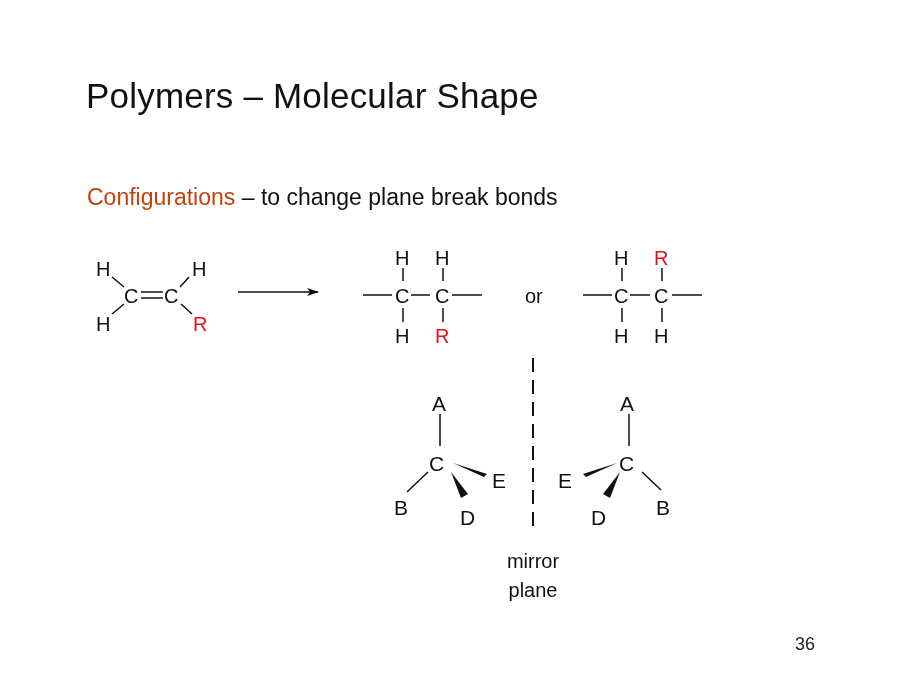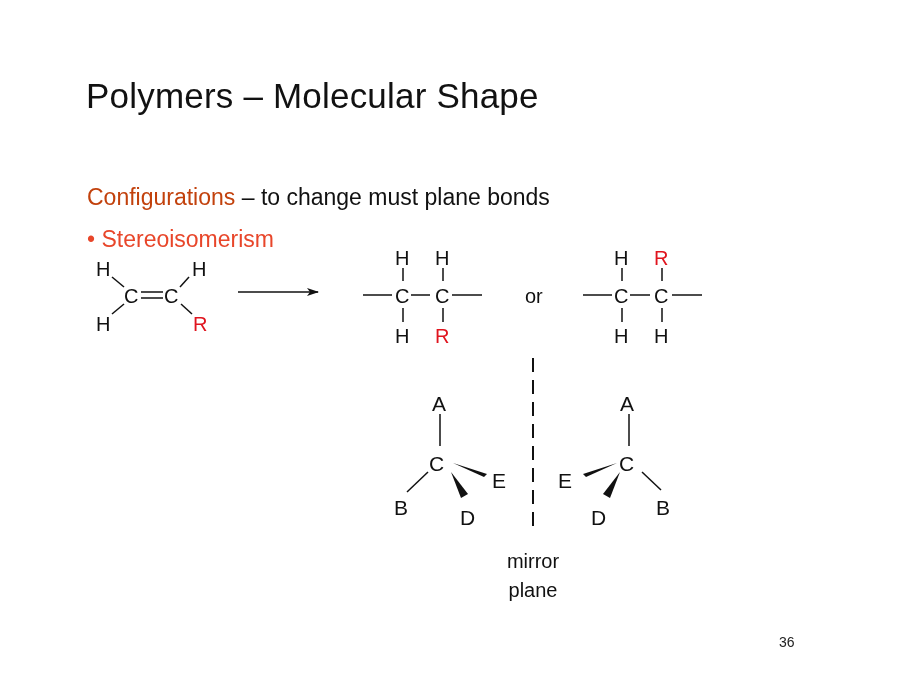--- a/index.html
+++ b/index.html
@@ -16,42 +16,38 @@
     font-family: "Liberation Sans", "DejaVu Sans", sans-serif;
     font-size: 23px; color: #111111; white-space: nowrap;
   }
   .accent { color: #c2410c; }
   .bullet-line {
     position: absolute; left: 71px; top: 226px;
     font-family: "Liberation Sans", "DejaVu Sans", sans-serif;
     font-size: 23px; color: #e8462a; white-space: nowrap;
   }
   .page-num {
-    position: absolute; left: 763px; top: 634px;
+    position: absolute; left: 779px; top: 634px;
     font-family: "Liberation Sans", "DejaVu Sans", sans-serif;
-    font-size: 14px; color: #222222;
+    font-size: 18px; color: #222222;
   }
   svg.diagram { position: absolute; left: 0; top: 0; }
   svg text { font-family: "Liberation Sans", "DejaVu Sans", sans-serif; }
 </style>
 </head>
 <body>
 
 <div class="slide">
 
   <div class="title">Polymers – Molecular Shape</div>
 
   <div class="body-line">
-    <span class="accent">Configurations</span><span> – to change must plane bonds</span>
+    <span class="accent">Configurations</span><span> – to change plane break bonds</span>
   </div>
 
-  <div class="bullet-line">
-    <span>•</span>
-    <span>Stereoisomerism</span>
-  </div>
 
   <svg class="diagram" width="900" height="675" viewBox="0 0 900 675">
     <defs>
       <marker id="arrowhead" markerWidth="12" markerHeight="8" refX="11" refY="4" orient="auto" markerUnits="userSpaceOnUse">
         <path d="M0,0 L12,4 L0,8 L3,4 Z" fill="#111"></path>
       </marker>
     </defs>
 
     <g font-size="20" fill="#111">
       <text x="80" y="276">H</text>

